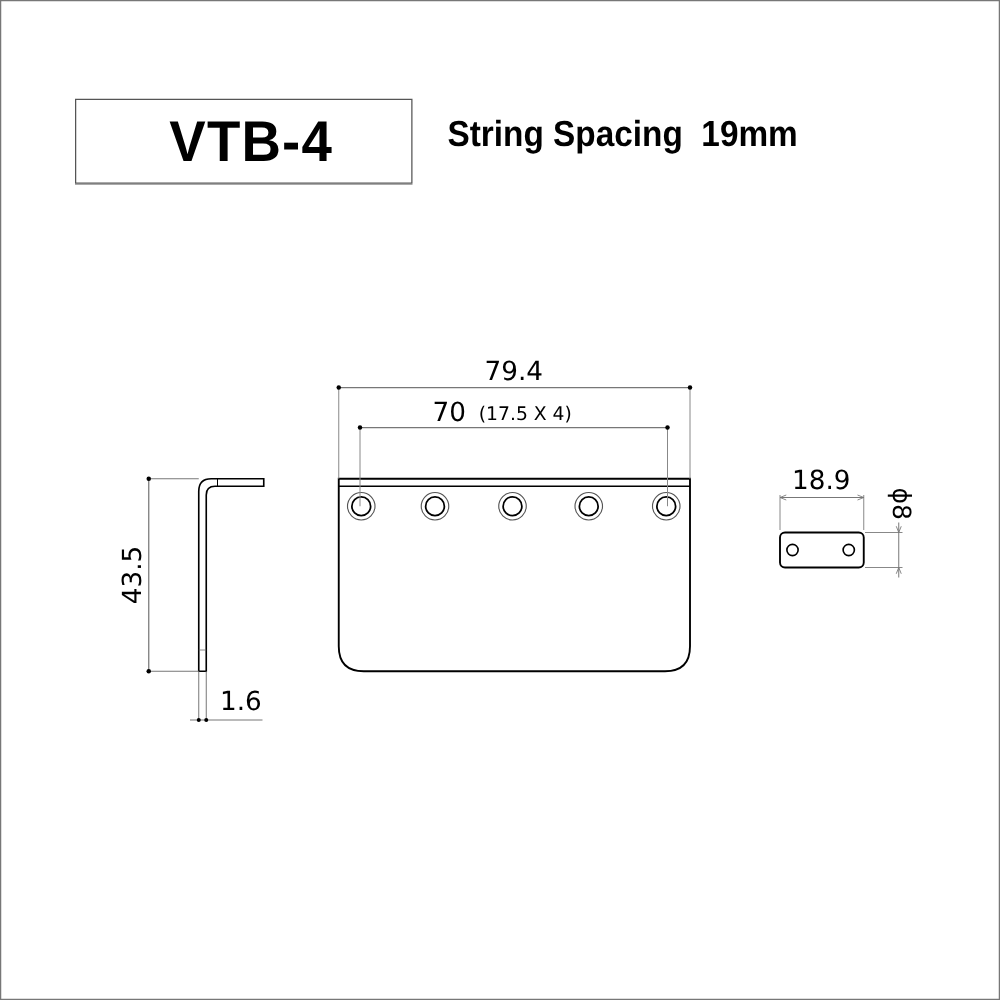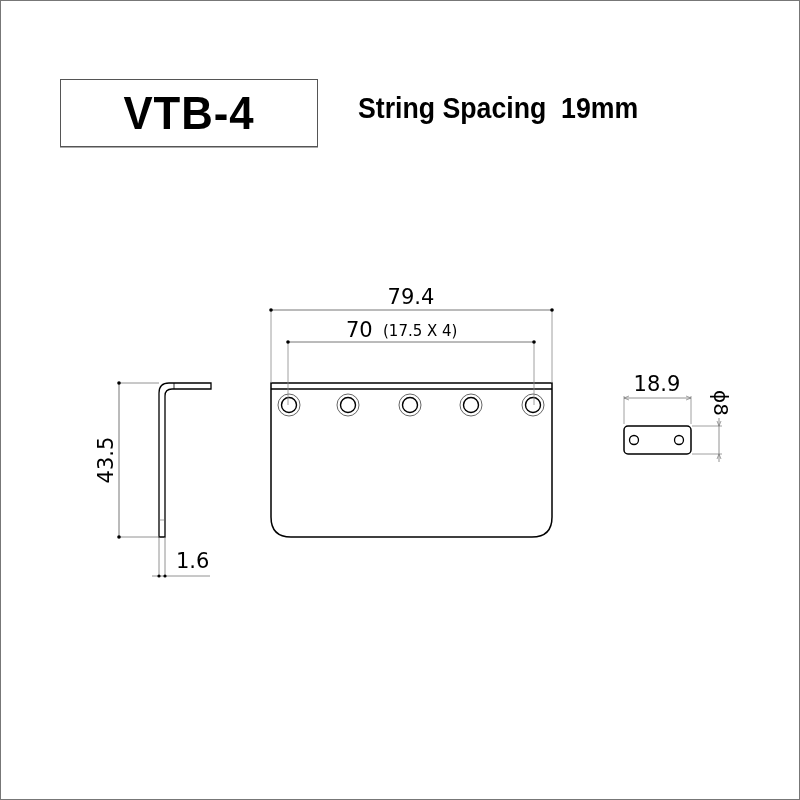--- a/index.html
+++ b/index.html
@@ -4,21 +4,21 @@
   <style>
     html, body { margin: 0; padding: 0; background: #ffffff; }
     body { width: 800px; height: 800px; position: relative; overflow: hidden; }
     .frame {
       position: absolute; left: 0; top: 0; width: 798px; height: 798px;
       border: 1px solid #777; background: #fff;
     }
     .model-box {
       position: absolute; left: 60px; top: 79px; width: 256px; height: 66px;
       border: 1px solid #555; box-shadow: 0 1px 0 #aaa;
-      display: flex; align-items: center; justify-content: center;
+      display: flex; align-items: center; justify-content: center; padding-left: 12px;
     }
     .model-name {
       font-family: "Liberation Sans", sans-serif; font-weight: bold;
       font-size: 46px; color: #000; letter-spacing: 1px;
       transform: scaleX(0.95);
     }
     .spacing {
       position: absolute; left: 358px; top: 92px;
       font-family: "Liberation Sans", sans-serif; font-weight: bold;
       font-size: 29px; color: #000; white-space: pre;

